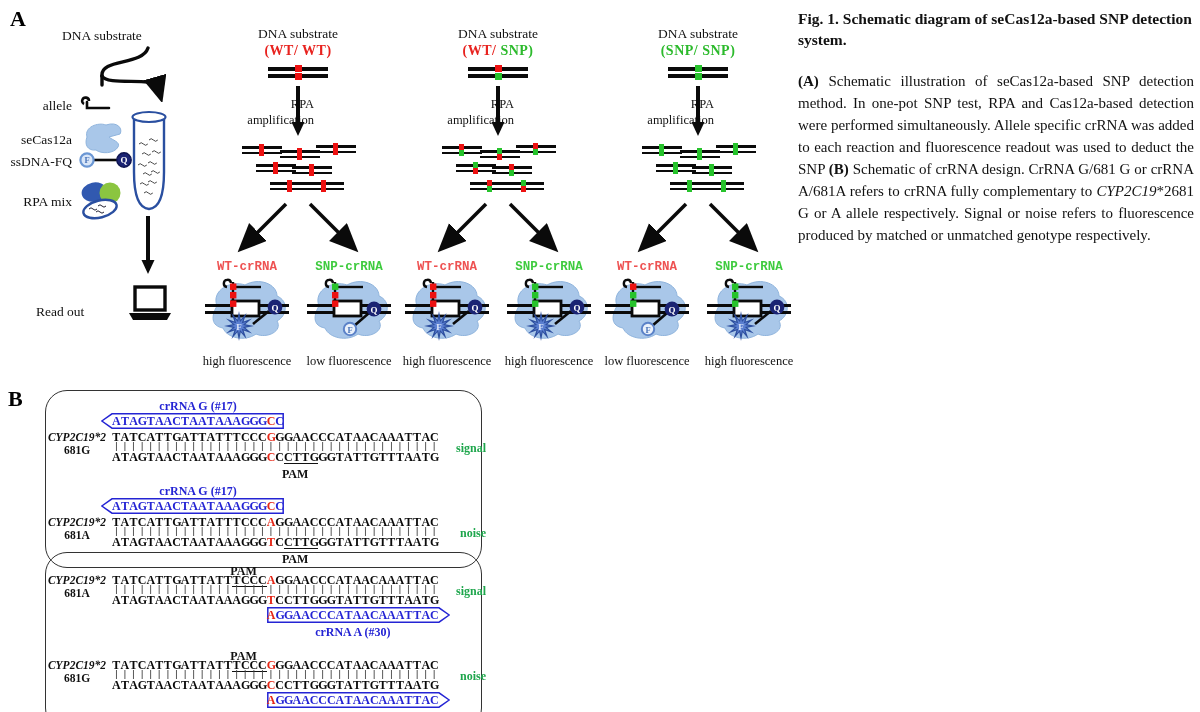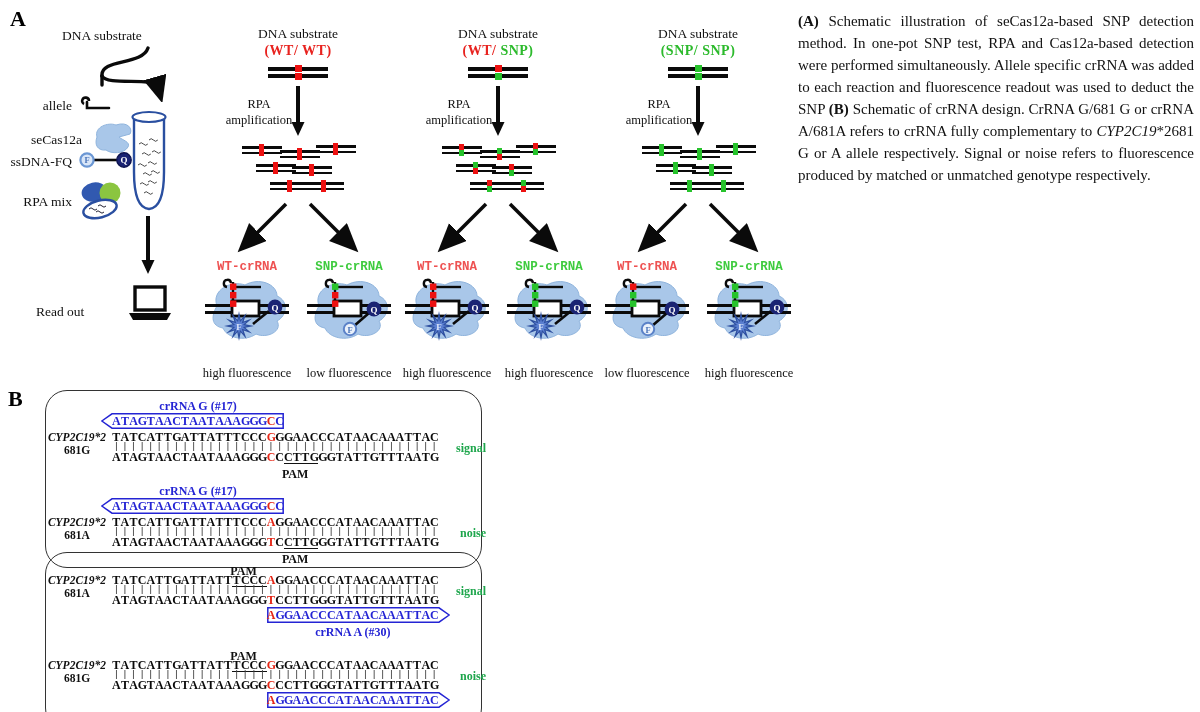--- a/index.html
+++ b/index.html
@@ -12,36 +12,36 @@
   .reagent-label{font:13.5px "Liberation Serif",serif;white-space:nowrap;}
   .reagent-row{position:absolute;display:flex;align-items:center;}
   .reagent-row .lab{width:66px;text-align:right;margin-right:6px;}
   .acol{position:absolute;top:26px;width:212px;display:flex;flex-direction:column;align-items:center;}
   .colTitle{font:13.5px "Liberation Serif",serif;height:17px;}
   .colGeno{font:bold 14px "Liberation Serif",serif;height:19px;letter-spacing:.5px;}
   .duplex{position:relative;width:60px;height:17px;margin-top:2px;}
   .duplex .bar{position:absolute;left:0;width:60px;height:3.6px;background:#0a0a0a;}
   .duplex .mk{position:absolute;left:26.5px;width:7px;height:7.6px;}
   .colRpa{position:relative;width:100%;height:56px;margin-top:3px;}
-  .rpaText{position:absolute;left:12px;top:12px;width:110px;text-align:center;
+  .rpaText{position:absolute;left:12px;top:12px;width:110px;text-align:right;
            font:12.5px "Liberation Serif",serif;line-height:1.3;}
   .rpaArrow{position:absolute;left:50%;transform:translateX(-50%);top:2px;}
   .colCluster{position:relative;width:120px;height:58px;margin-top:2px;}
   .mini{position:absolute;width:40px;height:12px;}
   .mini .bar{position:absolute;left:0;width:40px;height:2.8px;background:#0a0a0a;}
   .mini .mk{position:absolute;left:17px;width:5.4px;height:6px;}
   .colDiverge{margin-top:2px;}
   .colPair{display:flex;margin-top:2px;}
   .branch{width:102px;display:flex;flex-direction:column;align-items:center;}
   .branch .crname{font:bold 12.5px "Liberation Mono",monospace;height:16px;white-space:nowrap;}
-  .branch .fluor{font:12.5px "Liberation Serif",serif;white-space:nowrap;margin-top:18px;}
+  .branch .fluor{font:12.5px "Liberation Serif",serif;white-space:nowrap;margin-top:6px;}
   
   #caption{position:absolute;left:798px;top:8px;width:396px;}
   #cap-title{font:bold 15.5px "Liberation Serif",serif;line-height:1.38;text-align:left;}
-  #cap-body{font:15px "Liberation Serif",serif;line-height:1.47;text-align:justify;margin-top:2px;}
+  #cap-body{font:15px "Liberation Serif",serif;line-height:1.47;text-align:justify;margin-top:19px;}
   
   .bbox{position:absolute;left:45px;width:437px;border:1.6px solid #333;border-radius:22px;
         box-sizing:border-box;padding:4px 0 3px 0;}
   .bblock{position:relative;margin-left:66px;width:328px;}
   .cell{display:inline-block;width:8.6px;text-align:center;
         font:bold 12px "Liberation Serif",serif;line-height:12px;color:#0a0a0a;vertical-align:top;}
   .seqrow{height:13px;white-space:nowrap;}
   .piperow{height:7px;white-space:nowrap;}
   .piperow .cell{font:bold 8px "DejaVu Sans Mono",monospace;line-height:6px;color:#444;}
   .pamrow{height:13px;}
@@ -74,21 +74,21 @@
  <path d="M10,30 C14,38 42,34 56,36 C64,37 66,42 68,49" fill="none" stroke="#0a0a0a" stroke-width="3.4" stroke-linecap="round" marker-end="url(#ah0)"></path>
         </svg></div>
     <div id="reagentRows">
         <div class="reagent-row" style="left: 6px; top: 96px;">
           <span class="lab reagent-label">allele</span>
           <span><svg width="34" height="16" viewBox="0 0 34 16">
  <path d="M11,5 a3.4,3.4 0 1 0 -5,3" fill="none" stroke="#0a0a0a" stroke-width="2.6"></path>
  <path d="M9,6 L9,12 L31,12" fill="none" stroke="#0a0a0a" stroke-width="2.6" stroke-linecap="round"></path>
             </svg></span>
         </div>
-        <div class="reagent-row" style="left: 16px; top: 120px;">
+        <div class="reagent-row" style="left: 6px; top: 120px;">
           <span class="lab reagent-label">seCas12a</span>
           <span><svg width="48" height="36" viewBox="0 0 48 36">
  <path d="M9,17 C6,7 20,2 28,5 C40,1 45,9 42,14 L31,17 C34,20 43,22 40,27 C36,34 23,34 18,30 C10,31 6,25 9,17 Z" fill="#a9c7e9" stroke="#8fb4dd" stroke-width="1"></path>
             </svg></span>
         </div>
         <div class="reagent-row" style="left: 6px; top: 150px;">
           <span class="lab reagent-label">ssDNA-FQ</span>
           <span><svg width="56" height="20" viewBox="0 0 56 20">
  <line x1="16" y1="10" x2="40" y2="10" stroke="#0a0a0a" stroke-width="2.6"></line>
  <circle cx="9" cy="10" r="6.6" fill="#d9e6f8" stroke="#6b97d4" stroke-width="2.2"></circle>
@@ -498,20 +498,21 @@
     <text x="72" y="34.5" text-anchor="middle" font-size="9" font-weight="bold" fill="#fff" font-family="Liberation Serif,serif">Q</text>
                 </svg></div>
               <div class="fluor">high fluorescence</div>
             </div>
           </div>
         </div>
       </div>
   </div>
 
   <div id="caption">
+    <div id="cap-title">Fig. 1. Schematic diagram of seCas12a-based SNP detection system.</div>
     <div id="cap-body"><b>(A)</b><span> Schematic illustration of seCas12a-based SNP detection method. In one-pot SNP test, RPA and Cas12a-based detection were performed simultaneously. Allele specific crRNA was added to each reaction and fluorescence readout was used to deduct the SNP </span><b>(B)</b><span> Schematic of crRNA design. CrRNA G/681 G or crRNA A/681A refers to crRNA fully complementary to </span><i>CYP2C19</i><span>*2681 G or A allele respectively. Signal or noise refers to fluorescence produced by matched or unmatched genotype respectively.</span></div>
   </div>
 
   <div id="panelB">
       <div class="bbox" style="top: 390px;">
         <div class="bblock" style="margin-top: 4px; margin-bottom: 2px;">
           <div class="crlabel" style="color: rgb(36, 36, 212); width: 172px; margin-left: 0px;">crRNA G (#17)</div>
           <div class="crrow">
             <div class="crarrow" style="width: 183px; left: -11px;">
               <svg width="183" height="16" viewBox="0 0 183 16" style="position:absolute;left:0;top:0">

